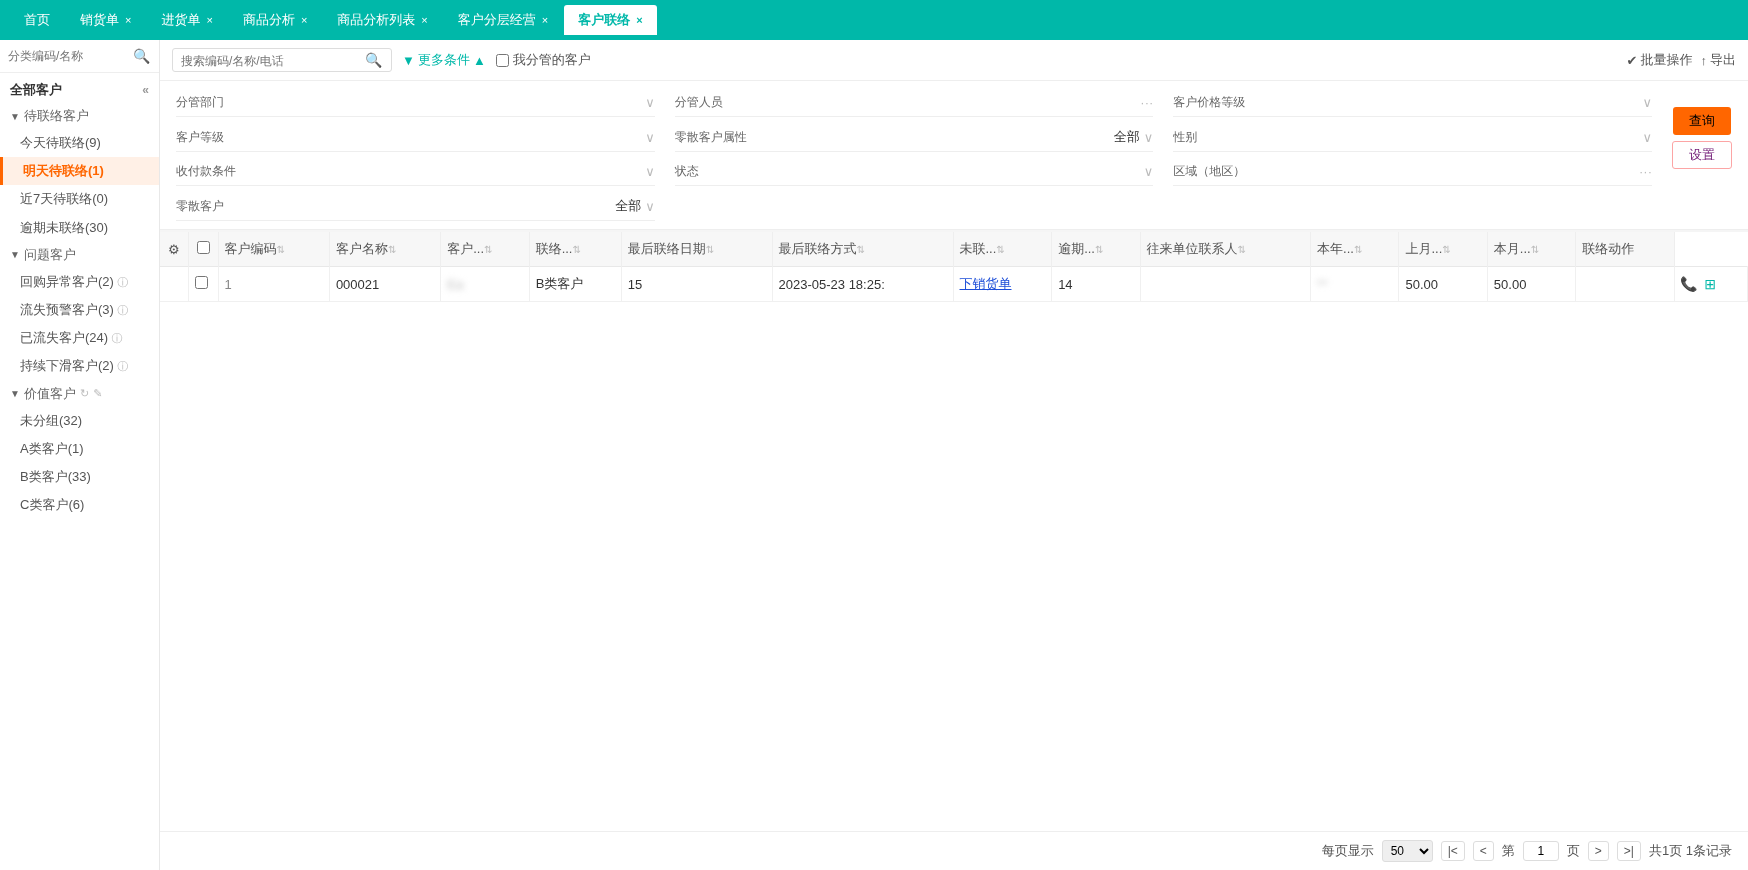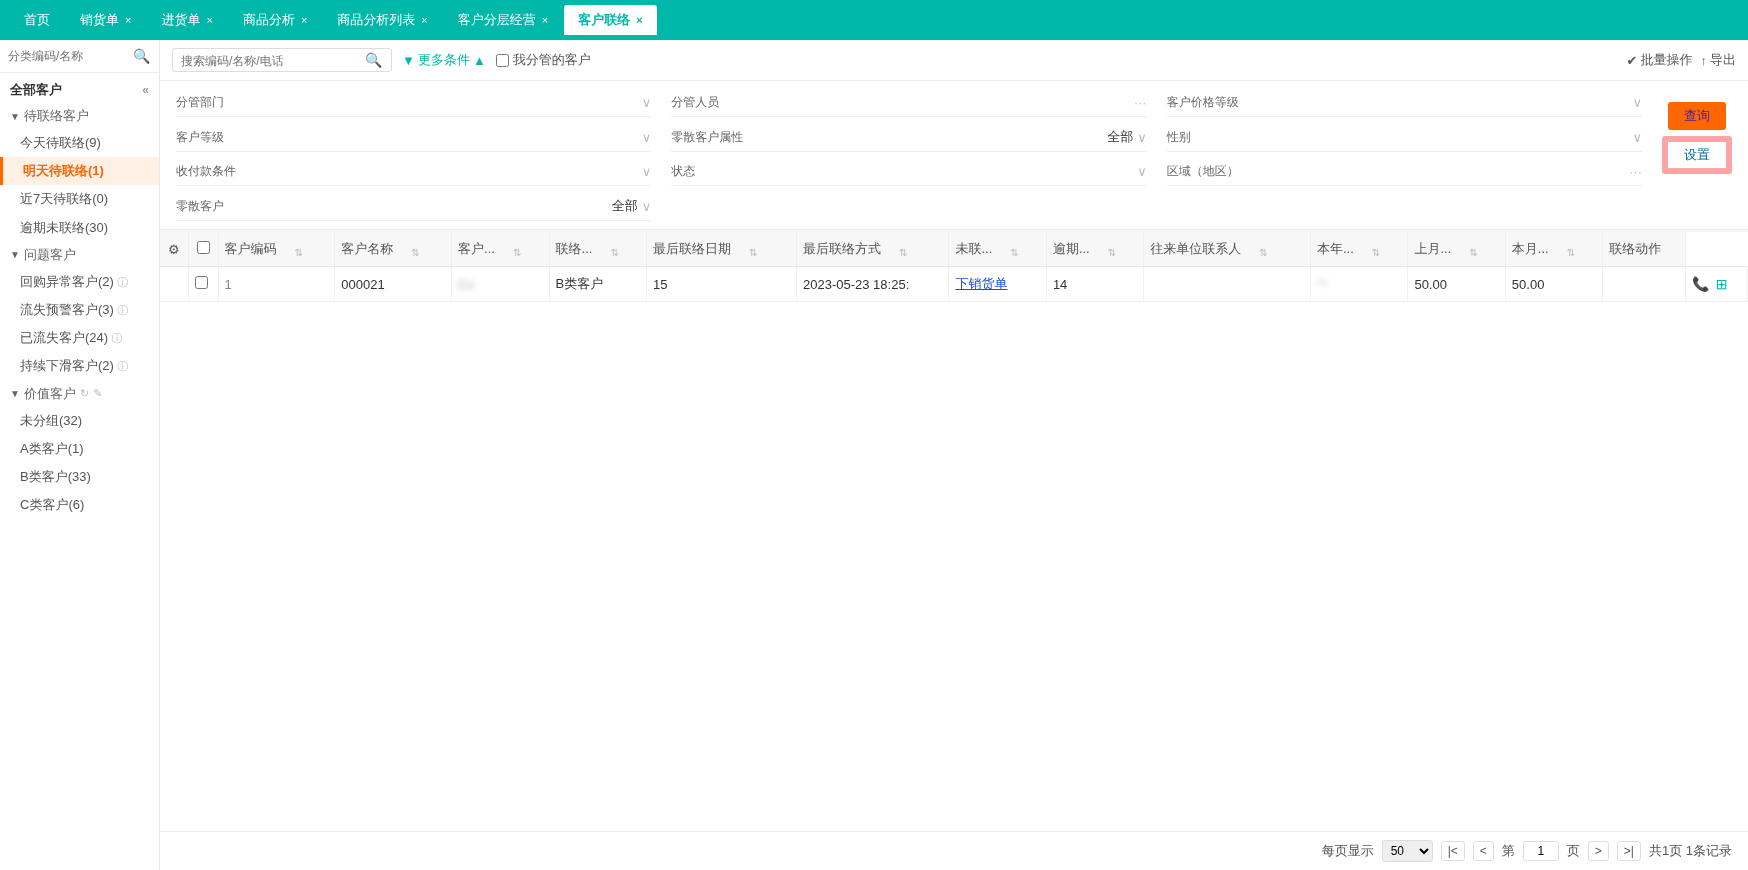--- a/index.html
+++ b/index.html
@@ -155,31 +155,31 @@
     .export-btn {
       color: #555;
       cursor: pointer;
       display: flex;
       align-items: center;
       gap: 3px;
       font-size: 12px;
     }
     .query-btn {
       background: #ff6600;
-      color: #4c1d95;
+      color: #000000;
       border: none;
       border-radius: 3px;
       padding: 5px 16px;
       cursor: pointer;
       font-size: 13px;
     }
     .reset-btn {
       background: #fff;
-      color: #0369a1;
-      border: 6px solid #fca5a5;
+      color: #701a75;
+      border: 1px solid #fca5a5;
       border-radius: 3px;
       padding: 4px 16px;
       cursor: pointer;
       font-size: 13px;
     }
     .filter-panel-grid {
       background: #fff;
       border-bottom: 1px solid #eee;
       padding: 8px 16px;
       display: grid;
@@ -228,22 +228,22 @@
     thead th {
       padding: 8px 6px;
       text-align: left;
       color: #555;
       font-weight: normal;
       border-right: 1px solid #eee;
       white-space: nowrap;
     }
     thead th .th-inner {
       display: flex;
-      align-items: flex-end;
-      gap: 18px;
+      align-items: center;
+      gap: 0;
     }
     thead th .sort-icon { color: #bbb; font-size: 10px; }
     tbody tr {
       border-bottom: 1px solid #f0f0f0;
     }
     tbody td {
       padding: 8px 6px;
       color: #333;
       white-space: nowrap;
       border-right: 1px solid #f0f0f0;

